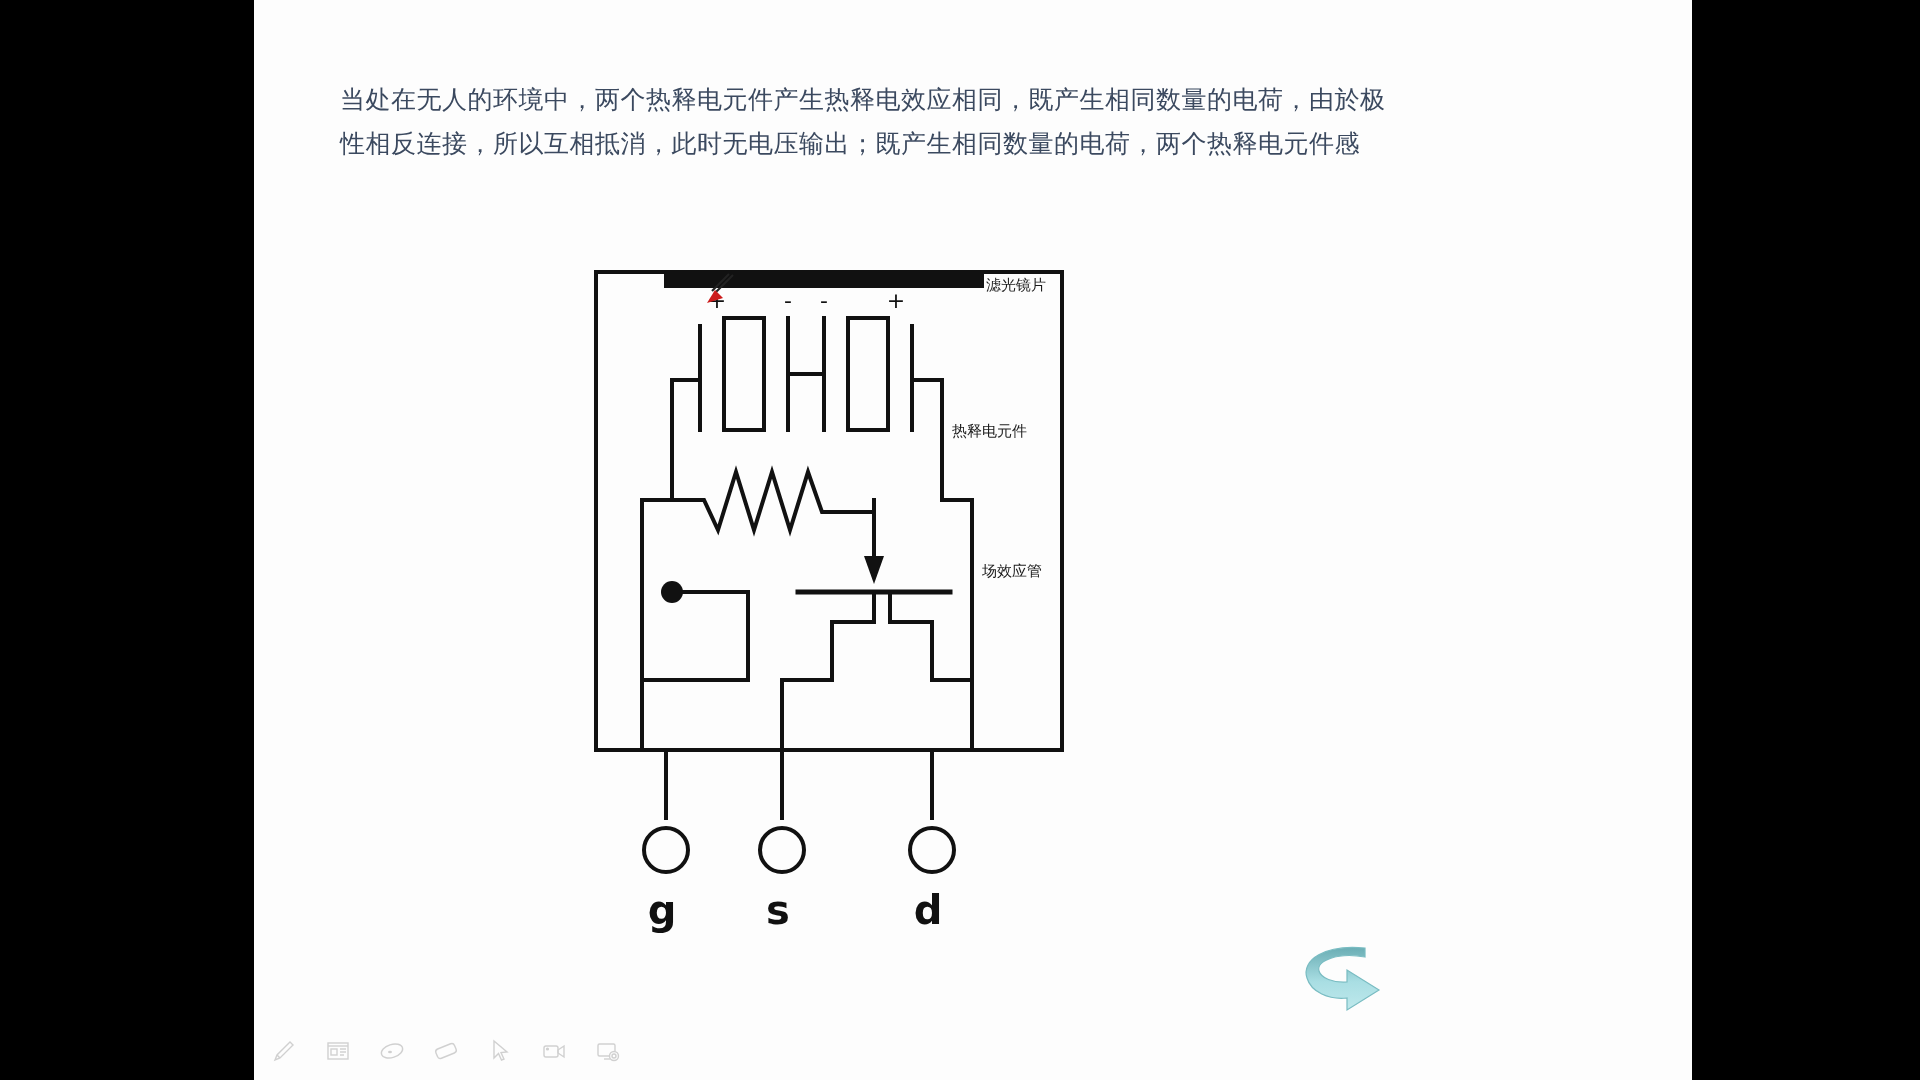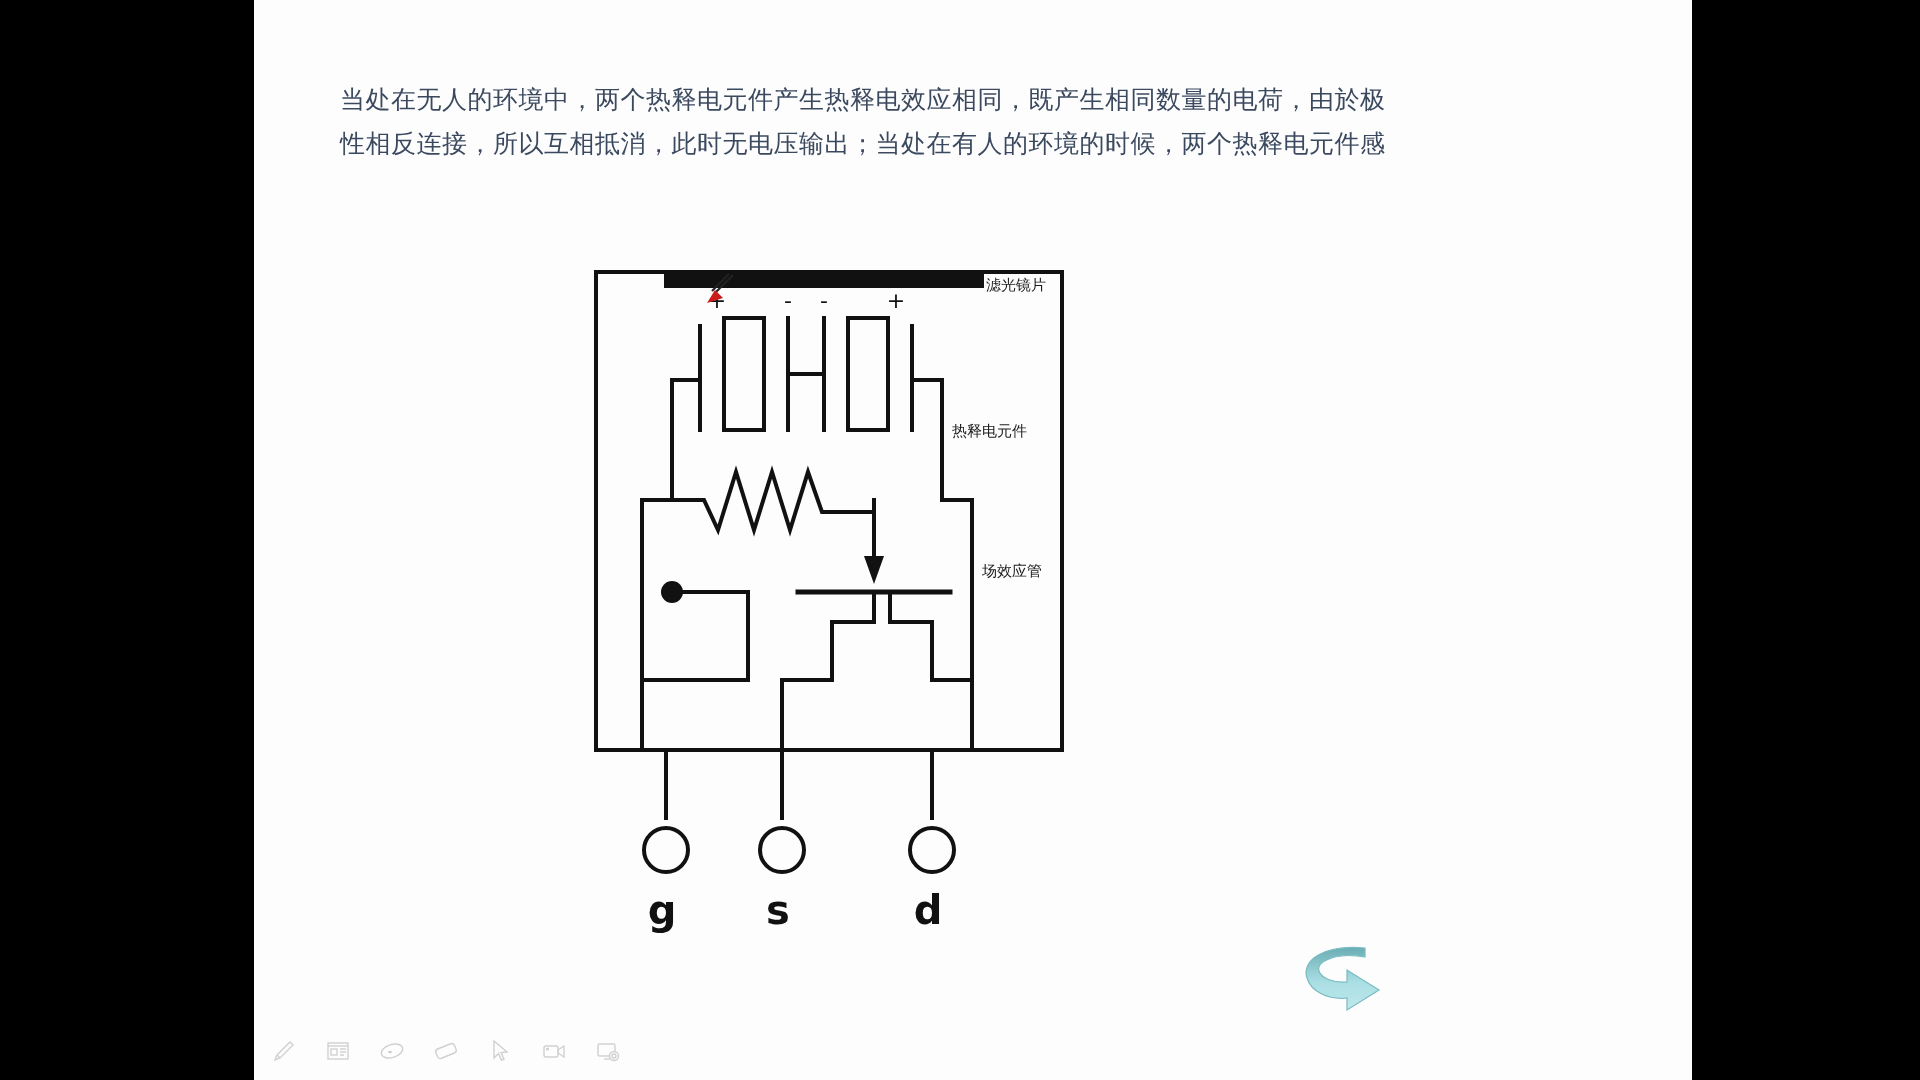--- a/index.html
+++ b/index.html
@@ -103,21 +103,21 @@
 
 <div id="screen">
 
   <div class="bar left"></div>
   <div class="bar right"></div>
 
   <div id="slide">
 
     <div id="paragraph">
       <p>当处在无人的环境中，两个热释电元件产生热释电效应相同，既产生相同数量的电荷，由於极</p>
-      <p>性相反连接，所以互相抵消，此时无电压输出；当处在有人的环境的时候，两个热释电元件感</p>
+      <p>性相反连接，所以互相抵消，此时无电压输出；既产生相同数量的电荷，两个热释电元件感</p>
     </div>
 
     <div id="diagram">
       <svg width="530" height="560" viewBox="0 0 530 560" xmlns="http://www.w3.org/2000/svg">
         <g fill="none" stroke="#111111" stroke-width="4" stroke-linecap="square">
 
           <path d="M12 12 H478 V490 H12 Z"></path>
 
           <rect x="80" y="12" width="320" height="16" fill="#111111" stroke="none"></rect>
 

